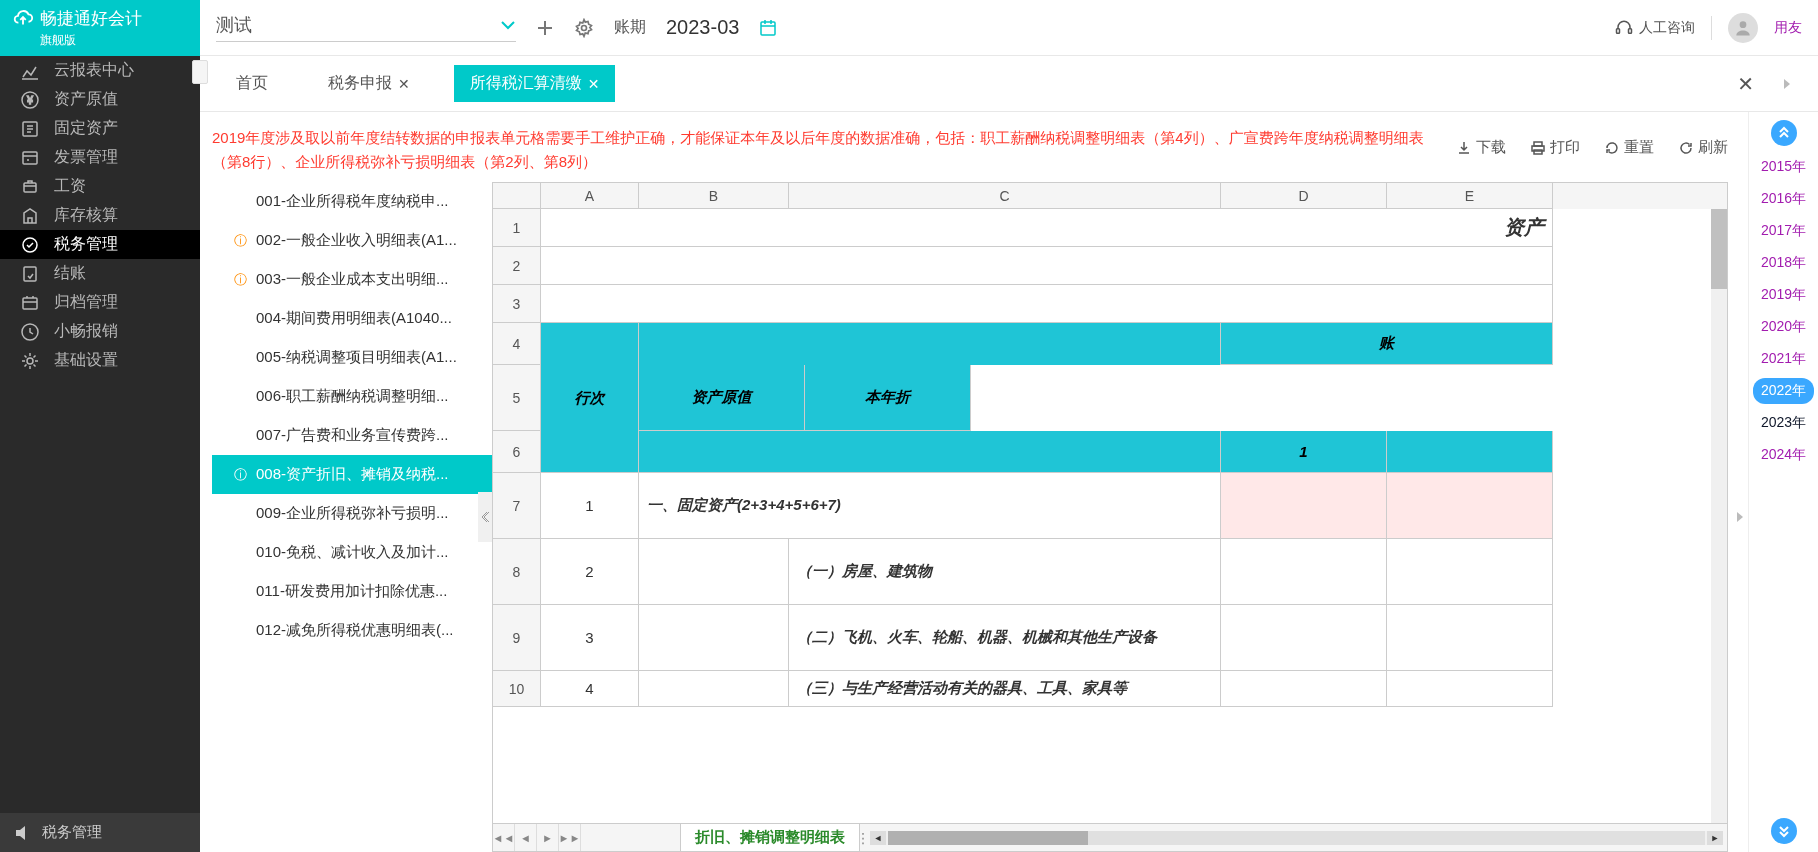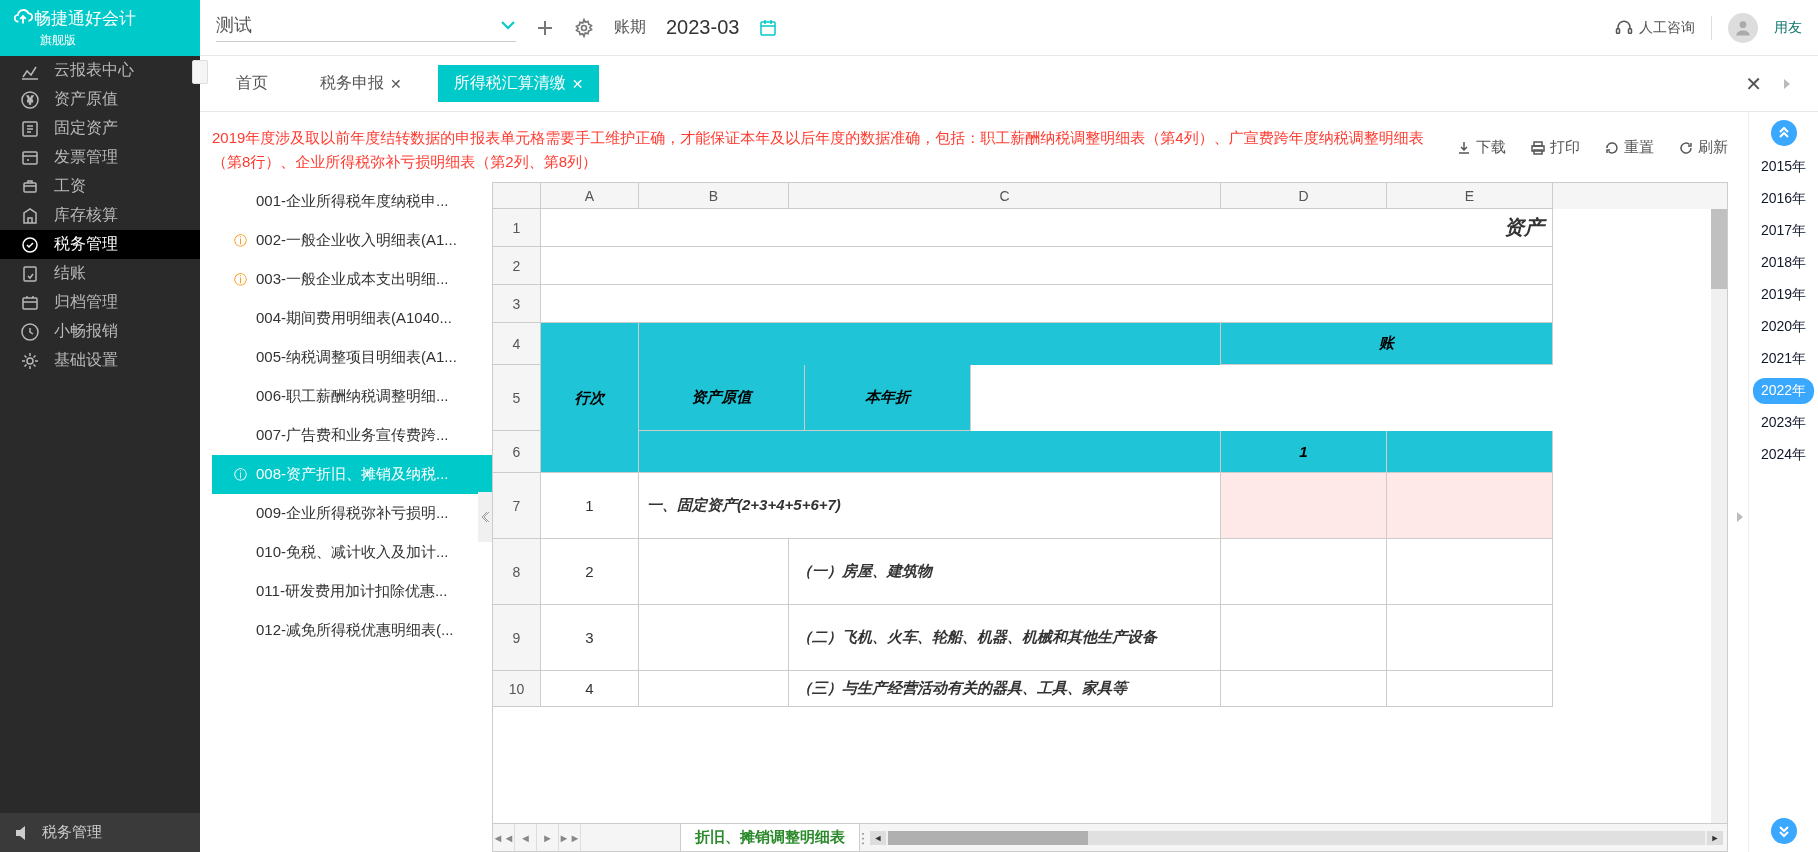--- a/index.html
+++ b/index.html
@@ -2,21 +2,21 @@
 <html><head>
 <meta charset="utf-8">
 <style>
 * { margin: 0; padding: 0; box-sizing: border-box; }
 body { font-family: "Microsoft YaHei", Arial, sans-serif; font-size: 14px; color: #333; overflow: hidden; }
 .app { display: flex; width: 1818px; height: 852px; }
 
 
 .sidebar { width: 200px; background: #2a2a2a; color: #b8b8b8; display: flex; flex-direction: column; position: relative; }
 .logo-bar { background: #00c9c9; color: #fff; padding: 8px 12px; height: 56px; display: flex; flex-direction: column; justify-content: center; }
-.logo-row { display: flex; align-items: flex-start; }
+.logo-row { display: flex; align-items: flex-end; gap: 6px; }
 .logo-icon { width: 22px; height: 22px; }
 .logo-text { font-size: 17px; font-weight: 500; }
 .logo-sub { font-size: 12px; margin-top: 2px; margin-left: 28px; }
 .side-items { flex: 1; overflow: hidden; }
 .side-item { display: flex; align-items: flex-end; gap: 14px; padding: 4px 20px; cursor: pointer; font-size: 16px; }
 .side-item.active { background: #000; color: #fff; }
 .side-icon { width: 20px; height: 20px; display: inline-flex; align-items: center; justify-content: center; }
 .side-collapse { position: absolute; right: -8px; top: 60px; width: 16px; height: 24px; background: #f5f5f5; border: 1px solid #ddd; border-radius: 2px; }
 .side-footer { background: #3a3a3a; color: #ccc; padding: 10px 16px; display: flex; align-items: center; gap: 8px; font-size: 15px; cursor: pointer; }
 .side-footer-icon { display: inline-flex; }
@@ -28,24 +28,24 @@
 .account-name .chev { color: #00c9c9; }
 .hdr-icon { color: #777; cursor: pointer; font-size: 18px; }
 .period-label { color: #555; font-size: 16px; }
 .period-val { color: #333; font-size: 20px; text-align: right; }
 .period-cal { color: #00c9c9; }
 .hdr-spacer { flex: 1; }
 .hdr-right { display: flex; align-items: center; gap: 16px; }
 .support { display: flex; align-items: center; gap: 6px; color: #555; cursor: pointer; }
 .divider-v { width: 1px; height: 24px; background: #ddd; }
 .avatar { width: 30px; height: 30px; border-radius: 50%; background: #ddd; display: flex; align-items: center; justify-content: center; }
-.username { color: #0f766e; }
-
-
-.tabs { height: 56px; display: flex; align-items: center; padding: 0 20px; gap: 20px; border-bottom: 1px solid #e8e8e8; }
+.username { color: #a21caf; }
+
+
+.tabs { height: 56px; display: flex; align-items: center; padding: 0 20px; gap: 28px; border-bottom: 1px solid #e8e8e8; }
 .tab { padding: 8px 16px; font-size: 16px; color: #555; cursor: pointer; display: flex; align-items: center; gap: 6px; }
 .tab.active { background: #00c9c9; color: #fff; }
 .tab-close { font-size: 14px; }
 .tabs-spacer { flex: 1; }
 .tabs-close-all { font-size: 20px; cursor: pointer; color: #555; }
 .tabs-expand { width: 16px; cursor: pointer; color: #999; }
 
 
 .content { flex: 1; display: flex; overflow: hidden; }
 .content-main { flex: 1; display: flex; flex-direction: column; padding: 14px 0 0 12px; overflow: hidden; }
@@ -89,21 +89,21 @@
 .sheet-hscroll-thumb { position: absolute; left: 0; width: 200px; top: 0; bottom: 0; background: #b0b0b0; }
 .sheet-hscroll-btn { width: 16px; height: 14px; position: absolute; top: 0; background: #ddd; display: flex; align-items: center; justify-content: center; font-size: 9px; }
 .sheet-splitter { width: 6px; color: #888; display: flex; align-items: center; justify-content: center; }
 
 .sheet-expand { width: 16px; display: flex; align-items: center; justify-content: center; color: #bbb; cursor: pointer; font-size: 14px;}
 
 
 .year-nav { width: 70px; border-left: 1px solid #eee; display: flex; flex-direction: column; align-items: center; padding: 8px 0; gap: 8px; }
 .year-btn { width: 26px; height: 26px; border-radius: 50%; background: #3aa8ff; color: #fff; display: flex; align-items: center; justify-content: center; cursor: pointer; }
 .year-list { flex: 1; display: flex; flex-direction: column; gap: 6px; align-items: center; overflow: hidden; }
-.year-item { padding: 4px 8px; font-size: 14px; color: #0f172a; cursor: pointer; border-radius: 12px; }
+.year-item { padding: 4px 8px; font-size: 14px; color: #a21caf; cursor: pointer; border-radius: 12px; }
 .year-item.active { background: #3aa8ff; color: #fff; }
 .year-item.current { color: #0f172a; }
 
 svg { display: block; }
 </style>
 </head>
 <body>
 
 <div class="app">
 

